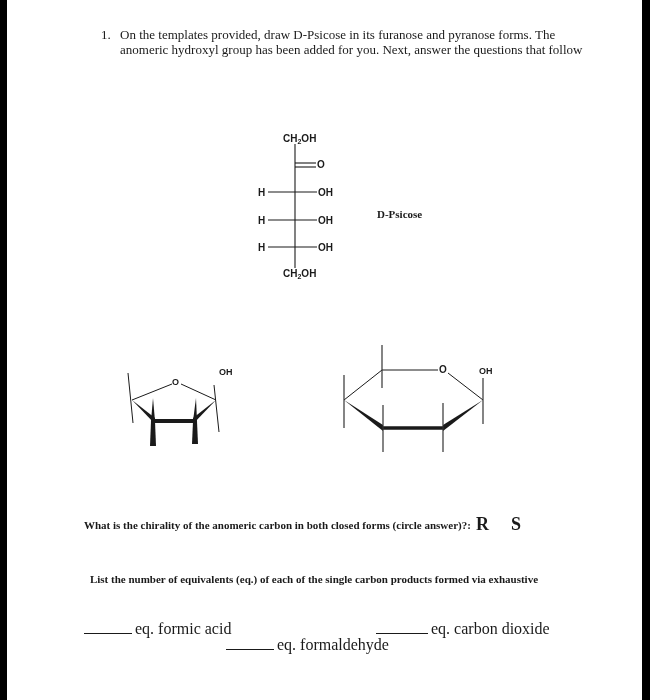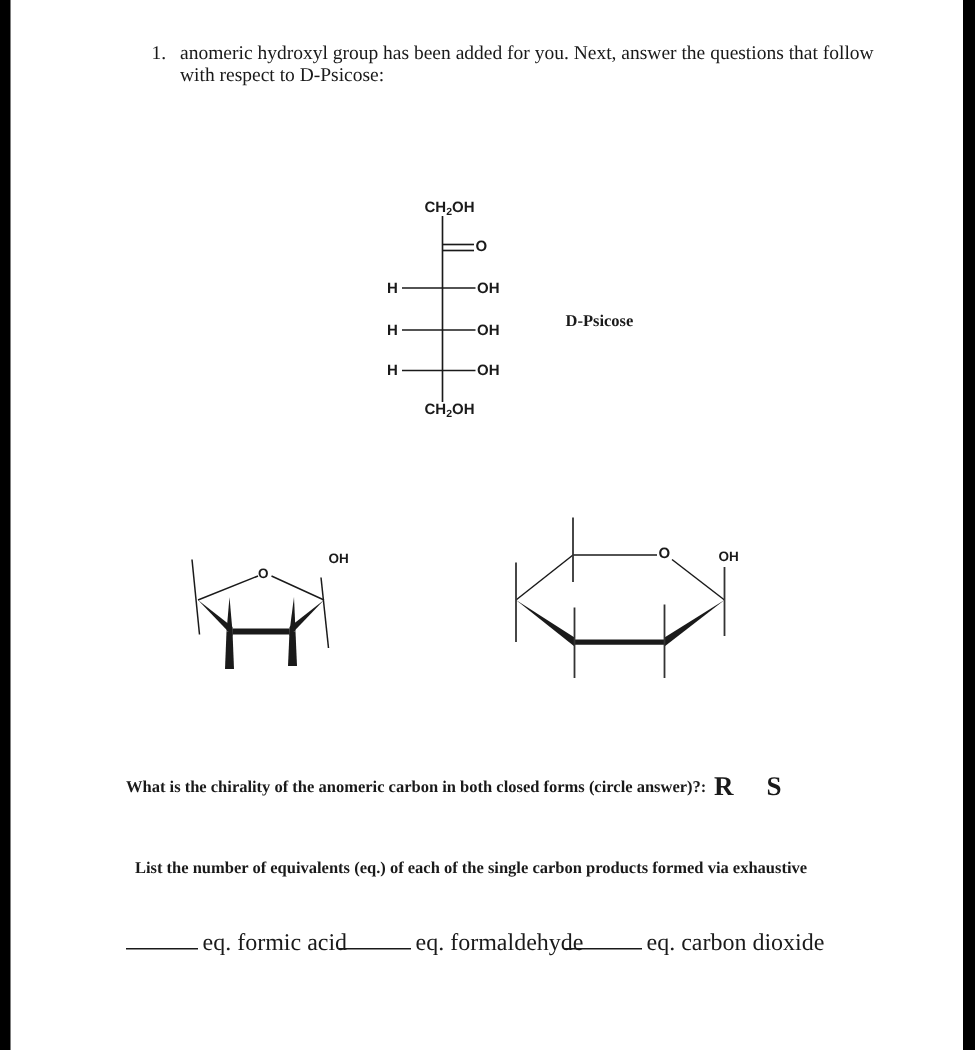--- a/index.html
+++ b/index.html
@@ -26,22 +26,22 @@
   .blank .line { display: inline-block; border-bottom: 1px solid #1a1a1a; height: 10px; vertical-align: baseline; margin-right: 3px; }
 </style>
 </head>
 <body>
 
 <div class="bar-left"></div>
 <div class="bar-right"></div>
 
 <div class="qnum">1.</div>
 <div class="qtext">
+  <span>On the templates provided, draw D-Psicose in its furanose and pyranose forms. The</span>
   <span>anomeric hydroxyl group has been added for you. Next, answer the questions that follow</span>
-  <span>with respect to D-Psicose:</span>
 </div>
 
 <svg class="mol" width="650" height="700">
 
   <g stroke="#1a1a1a" stroke-width="1.1" fill="none">
     <line x1="295" y1="144" x2="295" y2="268"></line>
     <line x1="295" y1="163" x2="316" y2="163"></line>
     <line x1="295" y1="167" x2="316" y2="167"></line>
     <line x1="268" y1="192" x2="317" y2="192"></line>
     <line x1="268" y1="220" x2="317" y2="220"></line>
@@ -98,18 +98,18 @@
 <div class="rs" style="left:476px;">R</div>
 <div class="rs" style="left:511px;">S</div>
 
 <div class="list-q">
   <span>List the number of equivalents (eq.) of each of the single carbon products formed via exhaustive</span>
 </div>
 
 <div class="blank" style="left:84px;">
   <span class="line" style="width:48px;"></span><span>eq. formic acid</span>
 </div>
-<div class="blank" style="left:226px;">
+<div class="blank" style="left:226px;margin-top:16px;">
   <span class="line" style="width:48px;"></span><span>eq. formaldehyde</span>
 </div>
 <div class="blank" style="left:376px;">
   <span class="line" style="width:52px;"></span><span>eq. carbon dioxide</span>
 </div>
 
 </body></html>

